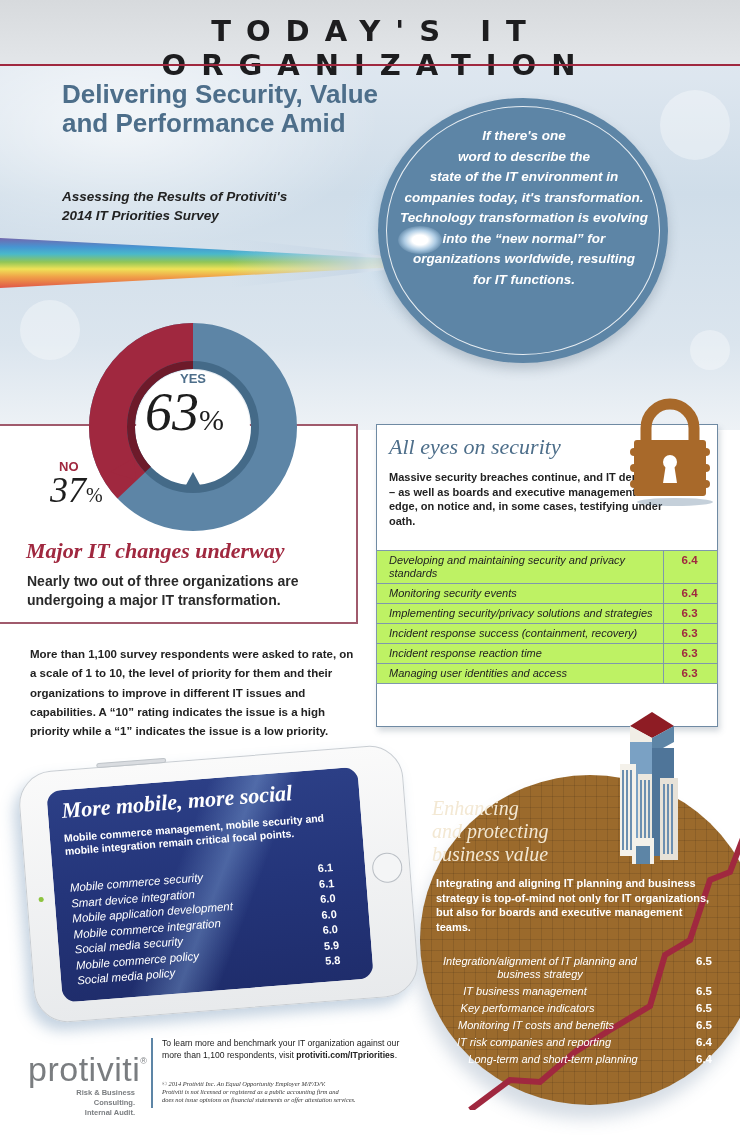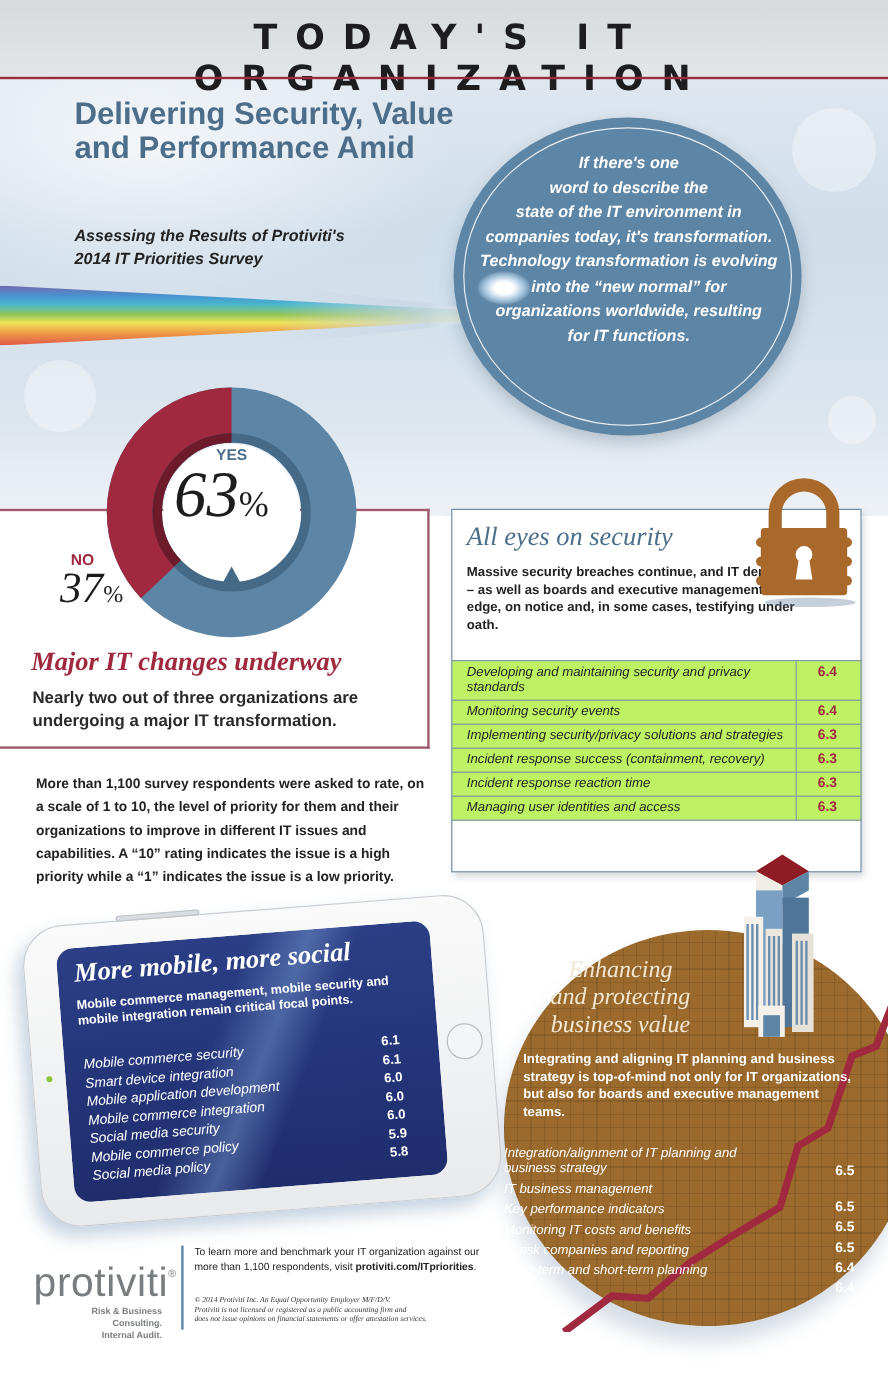--- a/index.html
+++ b/index.html
@@ -185,31 +185,31 @@
     position: absolute; left: 420px; top: 775px; width: 340px; height: 330px; border-radius: 50%;
     background:
       repeating-linear-gradient(0deg, rgba(0,0,0,0.10) 0 1px, transparent 1px 11px),
       repeating-linear-gradient(90deg, rgba(0,0,0,0.10) 0 1px, transparent 1px 11px),
       #9b6a2c;
     overflow: hidden;
     box-shadow: -4px 14px 16px rgba(90,120,150,0.25);
   }
   .biz-line { position: absolute; left: 410px; top: 780px; width: 340px; height: 330px; }
   .biz-title {
-    position: absolute; left: 432px; top: 797px; width: 170px; text-align: center;
+    position: absolute; left: 432px; top: 797px; width: 170px; text-align: left;
     font-family: "Liberation Serif", serif; font-style: italic; font-size: 20px; line-height: 23px; color: #f3e8d3;
   }
   .biz-desc {
     position: absolute; left: 436px; top: 876px; width: 280px;
     font-family: "Liberation Sans", sans-serif; font-weight: bold; font-size: 11px; line-height: 14.5px; color: #fff;
   }
   .biz-list { position: absolute; left: 420px; top: 955px; width: 300px; }
   .biz-row { position: relative; color: #fff; font-family: "Liberation Sans", sans-serif; }
-  .biz-row .bl { font-style: italic; font-size: 11px; line-height: 12.5px; text-align: left; padding-right: 50px; }
-  .biz-row .bv { position: absolute; right: 8px; top: 0; font-weight: bold; font-size: 11.5px; margin-top: 15px; }
+  .biz-row .bl { font-style: italic; font-size: 11px; line-height: 12.5px; text-align: center; padding-right: 50px; }
+  .biz-row .bv { position: absolute; right: 8px; top: 0; font-weight: bold; font-size: 11.5px; }
 
   .building { position: absolute; left: 612px; top: 708px; width: 80px; height: 160px; }
 
   
   .logo {
     position: absolute; left: 28px; top: 1050px;
     font-family: "Liberation Sans", sans-serif; font-size: 34px; color: #7a7d80; letter-spacing: 0.5px;
   }
   .logo sup { font-size: 9px; vertical-align: top; position: relative; top: 6px; }
   .logo-tag {

